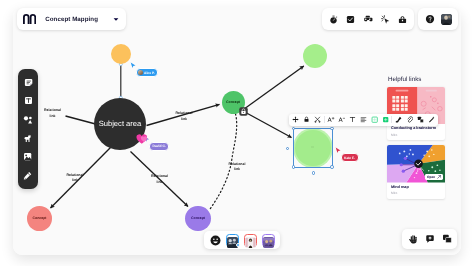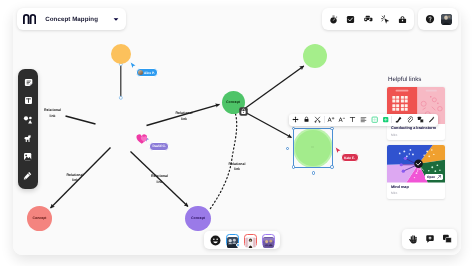--- a/index.html
+++ b/index.html
@@ -131,20 +131,23 @@
       <path d="M235.5 114 C 239 128, 234 145, 232 158 C 230 175, 222 192, 210 209" fill="none" stroke="#1c1c1c" stroke-width="1.2" stroke-dasharray="1.2 2.6" stroke-linecap="round"></path>
     </svg>
 
     <div class="clabel" style="left:26.5px;top:101px;width:26px;">Relational<br>link</div>
     <div class="clabel" style="left:158px;top:104px;width:26px;">Relational<br>link</div>
     <div class="clabel" style="left:49px;top:165.5px;width:26px;">Relational<br>link</div>
     <div class="clabel" style="left:133.5px;top:167px;width:26px;">Relational<br>link</div>
     <div class="clabel" style="left:211px;top:154.5px;width:26px;">Relational<br>link</div>
 
     <div class="node" style="left:97.5px;top:36.7px;width:20.6px;height:20.6px;background:#fcc15c;"></div>
+    <div class="node" style="left:81px;top:91px;width:52px;height:52px;background:#2d2d2d;">
+      <span style="color:#fff;font-size:7.6px;font-weight:400;">Subject area</span>
+    </div>
     <div class="node" style="left:208.5px;top:84px;width:23px;height:23px;background:#4ec468;">
       <span style="color:#0c3311;font-size:3.5px;font-weight:700;">Concept</span>
     </div>
     <div class="node" style="left:290px;top:37px;width:24px;height:24px;background:#a5ee8b;"></div>
     <div class="node" style="left:14.2px;top:199.2px;width:24.6px;height:24.6px;background:#f4847f;">
       <span style="color:#5c1512;font-size:3.5px;font-weight:700;">Concept</span>
     </div>
     <div class="node" style="left:172.4px;top:198.9px;width:25.2px;height:25.2px;background:#9a7ae8;">
       <span style="color:#2b1160;font-size:3.5px;font-weight:700;">Concept</span>
     </div>

